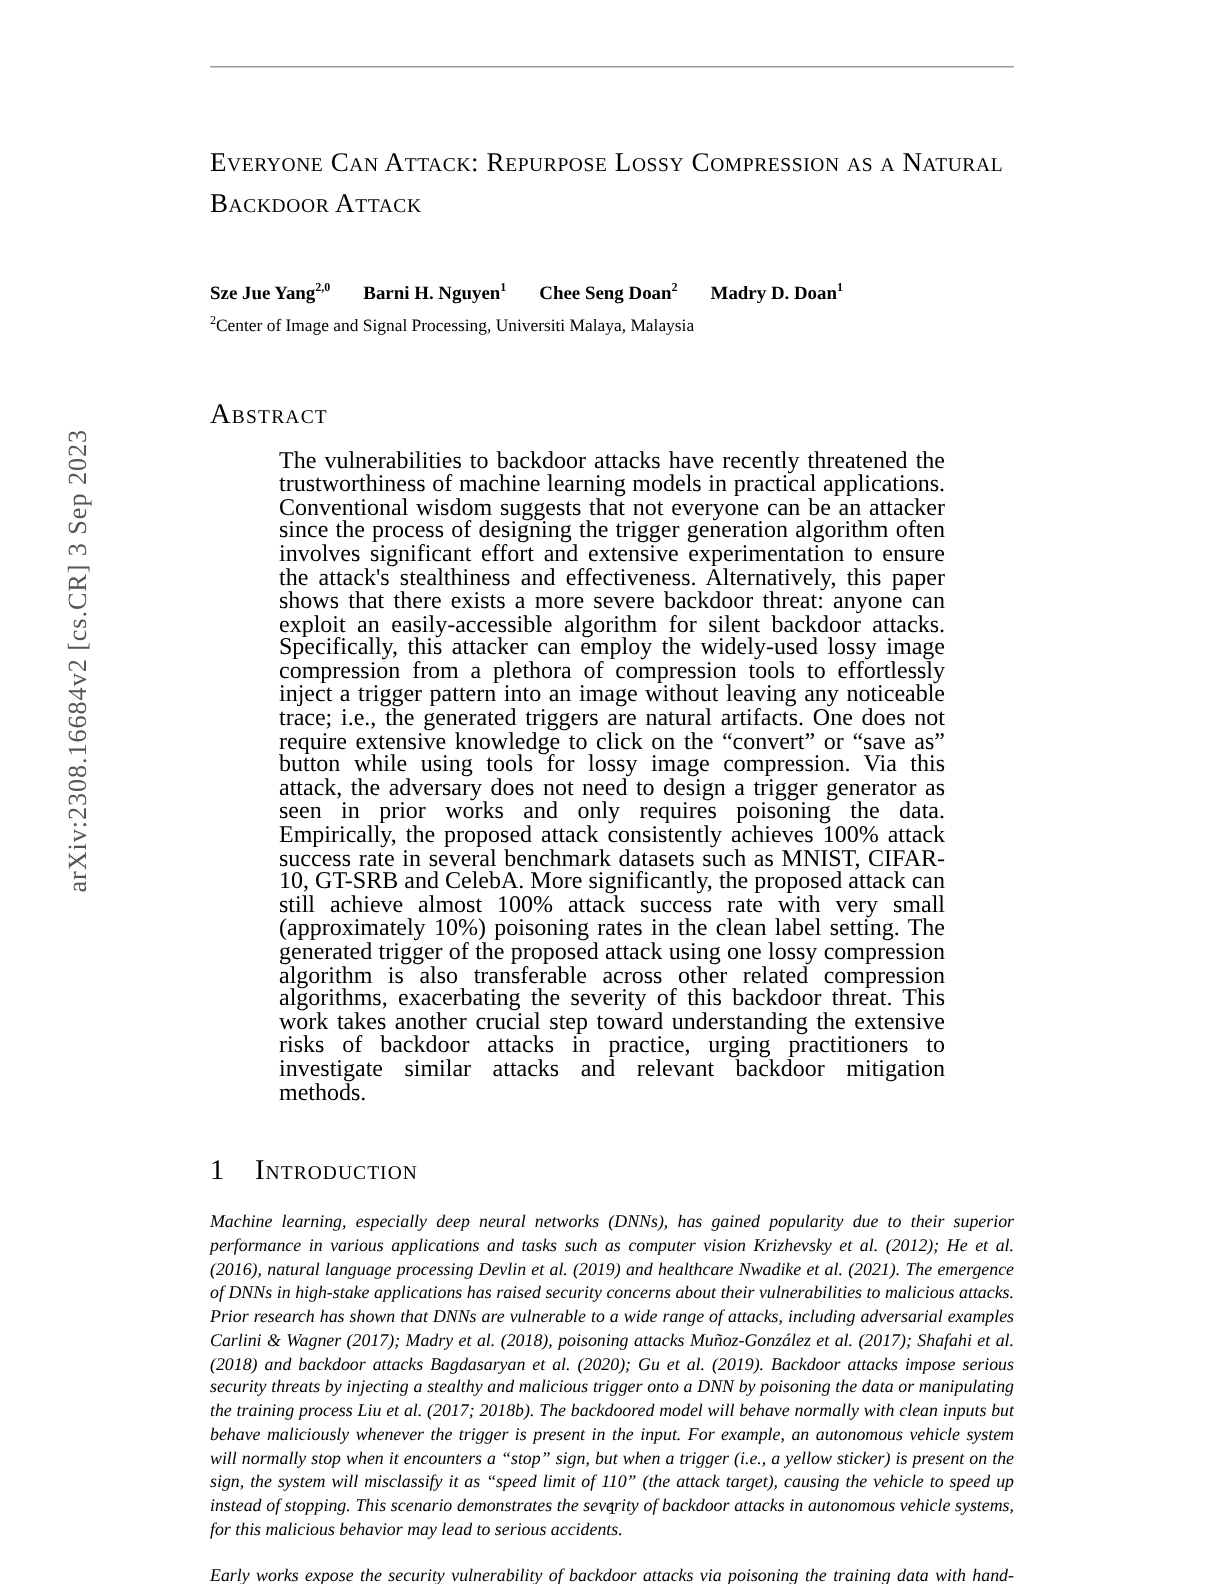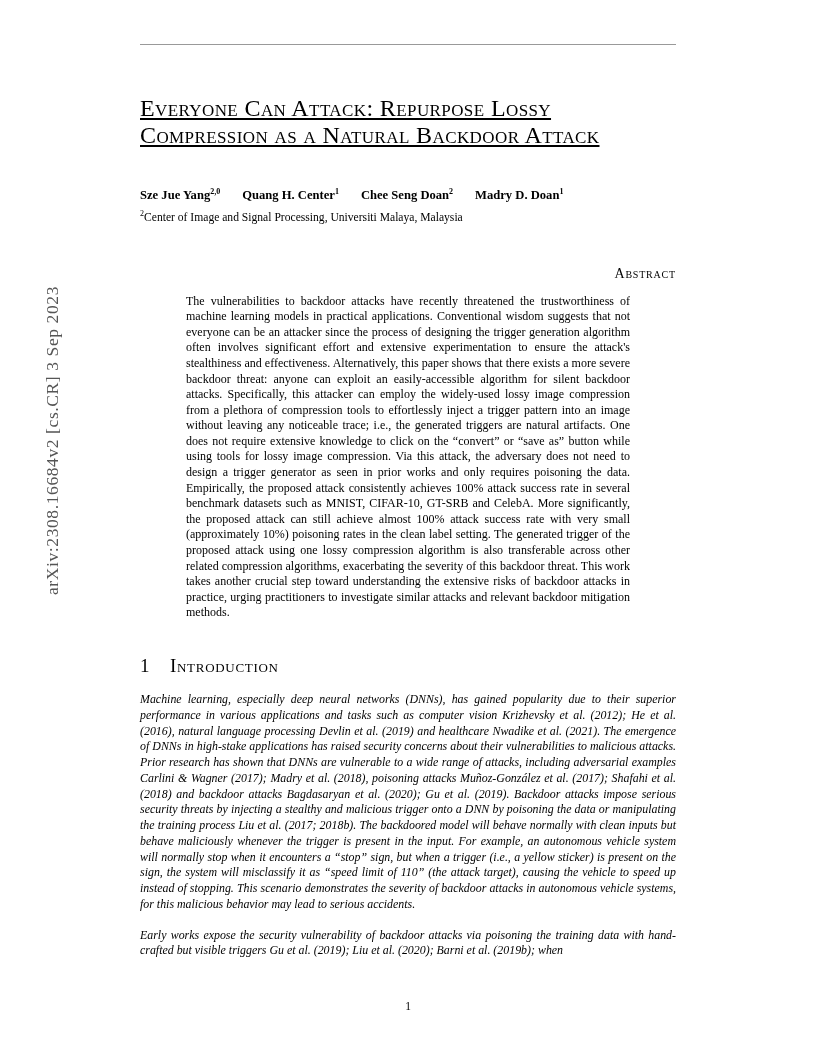--- a/index.html
+++ b/index.html
@@ -44,27 +44,26 @@
     width: 536px;
   }
 
   .rule {
     border-top: 1px solid #999999;
     width: 100%;
     margin: 0 0 50px 0;
   }
 
   .title {
-    font-size: 24px;
+    font-size: 18px;
     line-height: 27px;
     font-variant: small-caps;
     letter-spacing: 0.4px;
     margin: 0 0 34px 0;
     font-weight: normal;
-    text-decoration: underline;
   }
 
   .authors {
     font-size: 12.6px;
     font-weight: bold;
     margin: 0 0 2px 0;
     line-height: 17px;
   }
   .authors .sep {
     display: inline-block;
@@ -82,30 +81,30 @@
     line-height: 15.5px;
     margin: 0;
   }
   .emails {
     font-size: 11.6px;
     line-height: 15.5px;
     margin: 3px 0 0 0;
   }
 
   .abstract-head {
-    text-align: right;
+    text-align: left;
     font-variant: small-caps;
-    font-size: 14px;
+    font-size: 19px;
     letter-spacing: 0.8px;
     margin: 40px 0 12px 0;
   }
 
   .abstract-body {
     margin: 0 46px;
-    font-size: 12px;
+    font-size: 16px;
     line-height: 15.6px;
     text-align: justify;
     hyphens: none;
   }
 
   .section-head {
     font-size: 19px;
     margin: 34px 0 12px 0;
     letter-spacing: 0.4px;
   }
@@ -143,21 +142,21 @@
 
   <div class="arxiv-stamp">arXiv:2308.16684v2  [cs.CR]  3 Sep 2023</div>
 
   <div class="content">
 
     <div class="rule"></div>
 
     <h1 class="title">Everyone Can Attack:  Repurpose Lossy Compression as a Natural Backdoor Attack</h1>
 
     <div class="authors">
-      <span><span>Sze Jue Yang</span><sup>2,0</sup></span><span class="sep"></span><span><span>Quang H. Center</span><sup>1</sup></span><span class="sep"></span><span><span>Chee Seng Doan</span><sup>2</sup></span><span class="sep"></span><span><span>Madry D. Doan</span><sup>1</sup></span>
+      <span><span>Sze Jue Yang</span><sup>2,0</sup></span><span class="sep"></span><span><span>Barni H. Nguyen</span><sup>1</sup></span><span class="sep"></span><span><span>Chee Seng Doan</span><sup>2</sup></span><span class="sep"></span><span><span>Madry D. Doan</span><sup>1</sup></span>
     </div>
 
     <div class="affil"><sup>2</sup><span>Center of Image and Signal Processing, Universiti Malaya, Malaysia</span></div>
 
 
     <div class="abstract-head">Abstract</div>
     <div class="abstract-body">The vulnerabilities to backdoor attacks have recently threatened the trustworthiness of machine learning models in practical applications. Conventional wisdom suggests that not everyone can be an attacker since the process of designing the trigger generation algorithm often involves significant effort and extensive experimentation to ensure the attack's stealthiness and effectiveness. Alternatively, this paper shows that there exists a more severe backdoor threat: anyone can exploit an easily-accessible algorithm for silent backdoor attacks. Specifically, this attacker can employ the widely-used lossy image compression from a plethora of compression tools to effortlessly inject a trigger pattern into an image without leaving any noticeable trace; i.e., the generated triggers are natural artifacts. One does not require extensive knowledge to click on the “convert” or “save as” button while using tools for lossy image compression. Via this attack, the adversary does not need to design a trigger generator as seen in prior works and only requires poisoning the data. Empirically, the proposed attack consistently achieves 100% attack success rate in several benchmark datasets such as MNIST, CIFAR-10, GT-SRB and CelebA. More significantly, the proposed attack can still achieve almost 100% attack success rate with very small (approximately 10%) poisoning rates in the clean label setting. The generated trigger of the proposed attack using one lossy compression algorithm is also transferable across other related compression algorithms, exacerbating the severity of this backdoor threat. This work takes another crucial step toward understanding the extensive risks of backdoor attacks in practice, urging practitioners to investigate similar attacks and relevant backdoor mitigation methods.</div>
 
     <div class="section-head">
       <span class="num">1</span><span class="stitle">Introduction</span>

